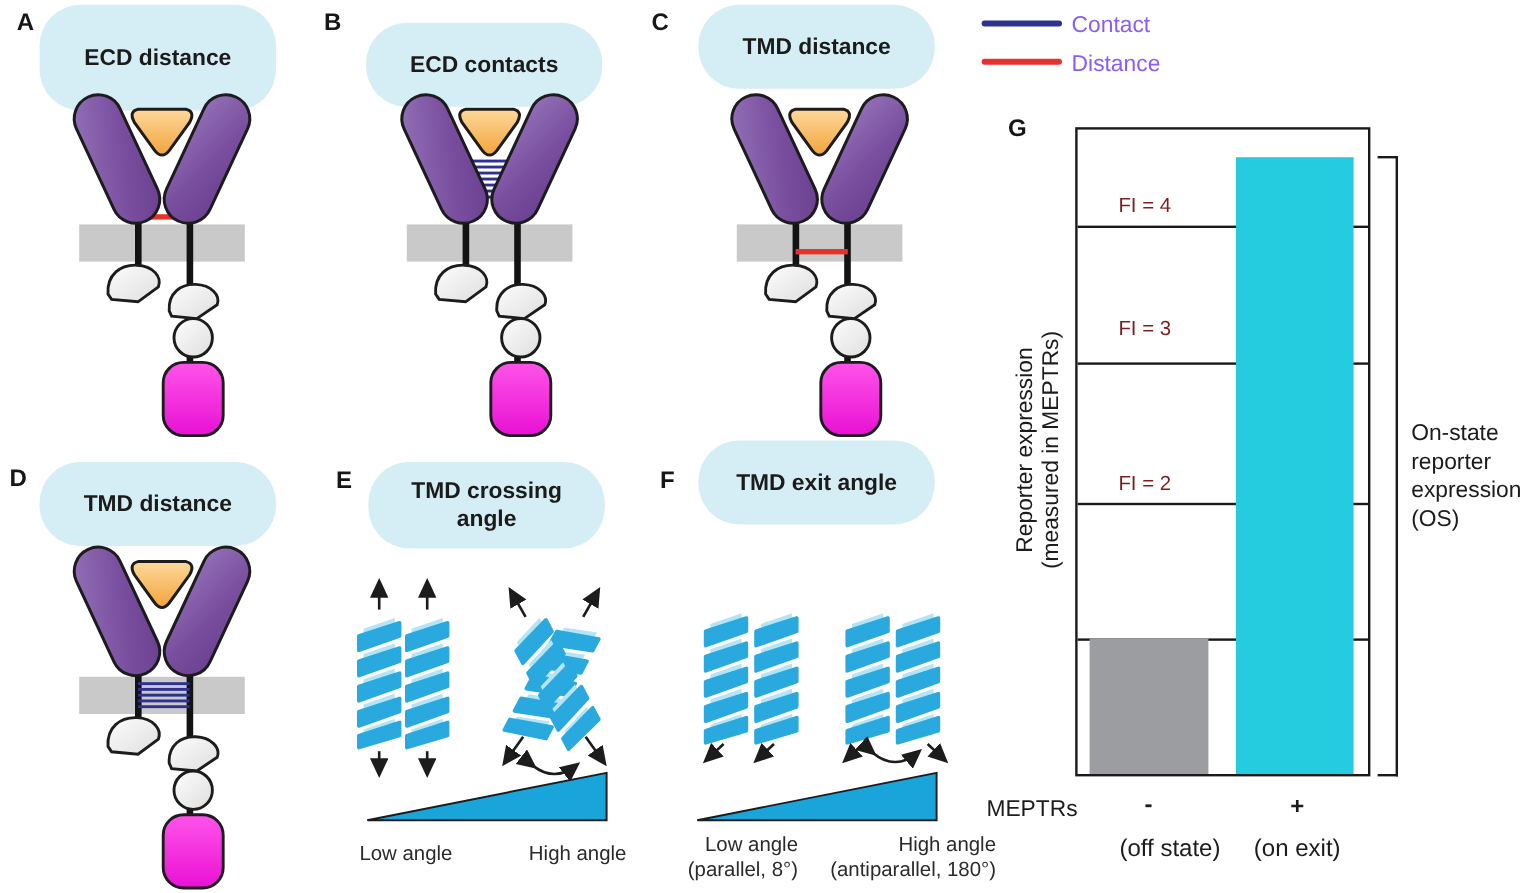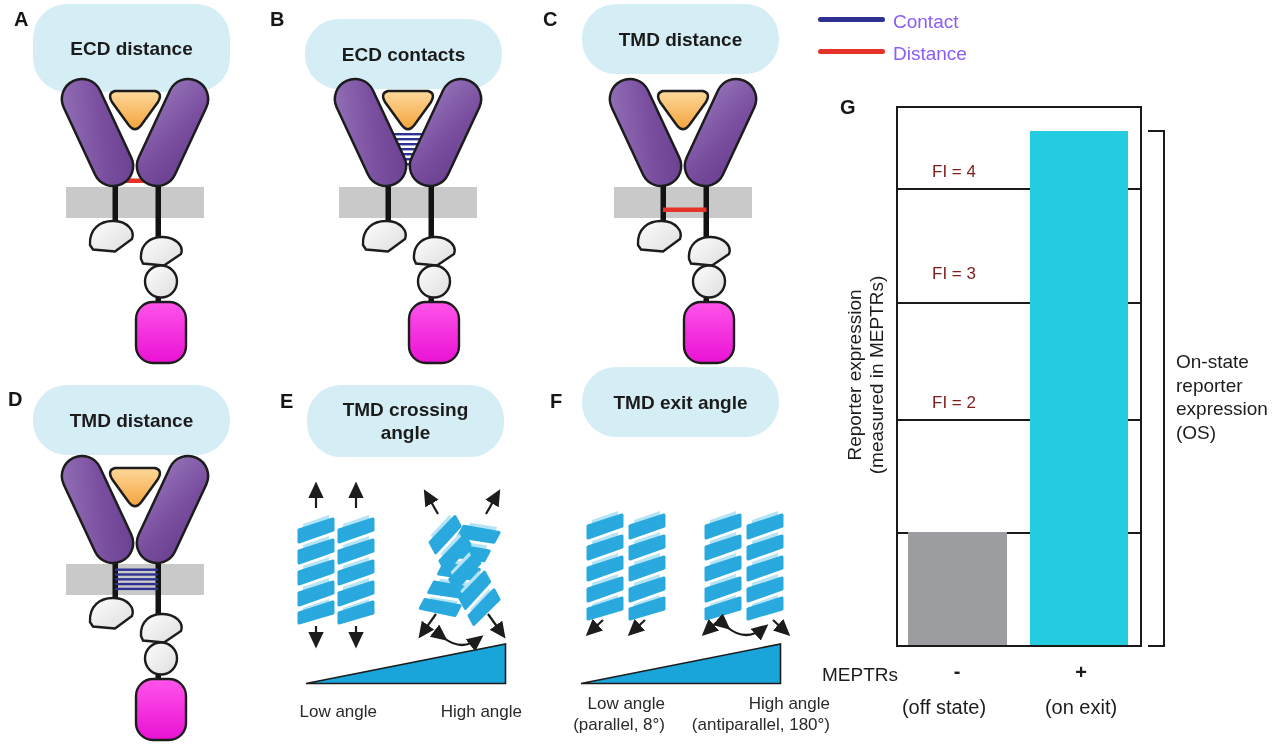--- a/index.html
+++ b/index.html
@@ -231,16 +231,16 @@
     <div class="fi" style="left:34px;top:156px">FI = 3</div>
     <div class="fi" style="left:34px;top:285px">FI = 2</div>
   </div>
 
   <div class="abs bracket" style="left:1148px;top:130px;width:15px;height:513px"></div>
   <div class="abs axis-label" style="left:1176px;top:350px;width:108px;text-align:left;white-space:normal;line-height:23.5px">On-state reporter expression (OS)</div>
 
   <div class="abs axis-label" style="left:822px;top:664px;text-align:left">MEPTRs</div>
   <div class="abs big bold center" style="left:907px;top:660px;width:100px">-</div>
   <div class="abs big bold center" style="left:1032px;top:661px;width:98px">+</div>
-  <div class="abs big center" style="left:886px;top:696px;width:116px">(off state)</div>
+  <div class="abs big center" style="left:917px;top:696px;width:116px">(off state)</div>
   <div class="abs big center" style="left:1024px;top:696px;width:114px">(on exit)</div>
 
 </div>
 
 </body></html>

